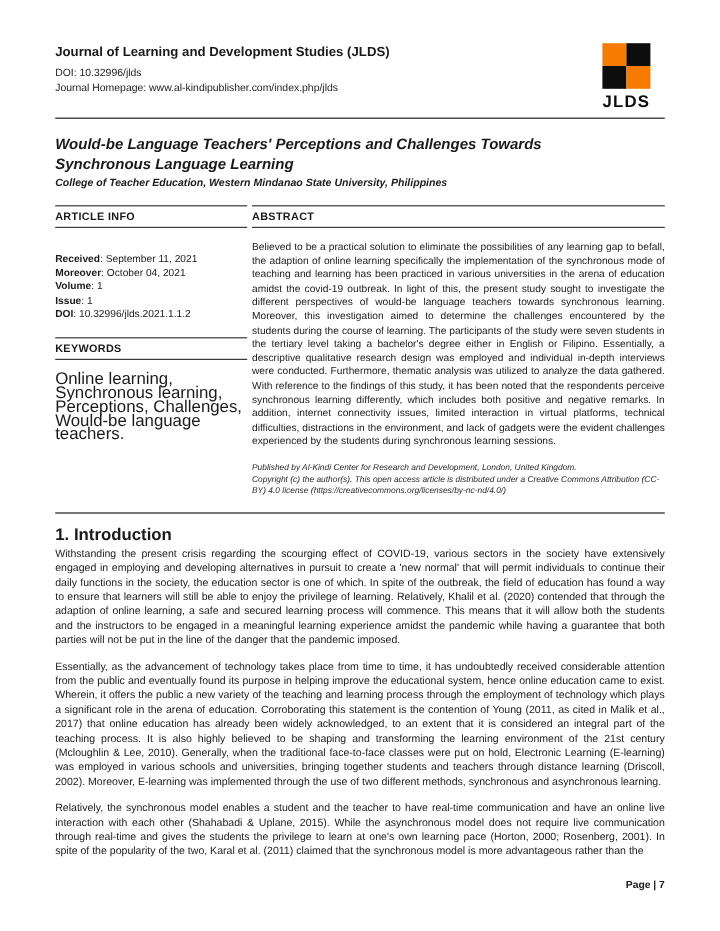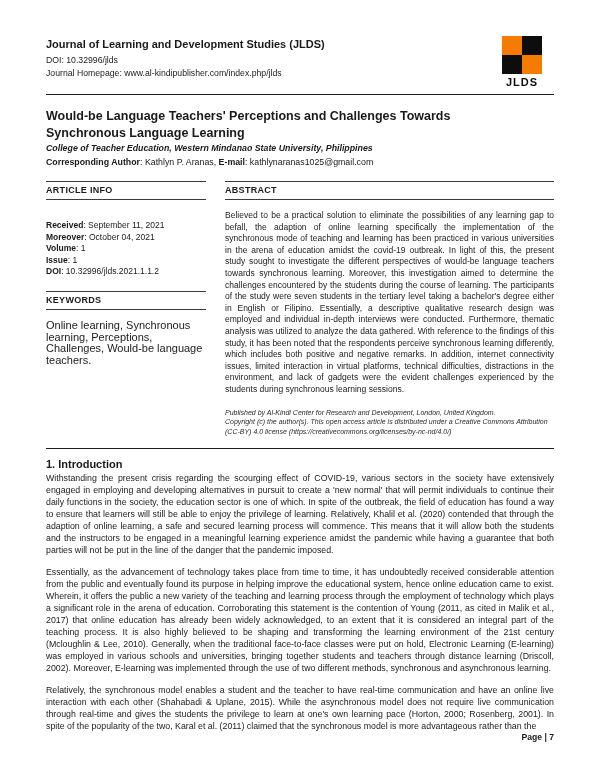--- a/index.html
+++ b/index.html
@@ -17,45 +17,45 @@
   }
   
   .header { display: flex; justify-content: space-between; align-items: flex-start; }
   .header-left { padding-top: 2px; }
   .journal-name { font-size: 11px; font-weight: bold; margin-bottom: 4px; }
   .header-line { font-size: 8.7px; line-height: 13px; color: #222; }
   .logo-wrap { width: 44px; text-align: center; margin-right: 10px; }
   .logo-grid { width: 40px; height: 38px; margin: 0 auto; display: grid; grid-template-columns: 1fr 1fr; grid-template-rows: 1fr 1fr; }
   .sq-orange { background: #F57C00; }
   .sq-black  { background: #0d0d0d; }
-  .logo-text { font-size: 11px; font-weight: bold; letter-spacing: 1px; margin-top: 2px; color: #0d0d0d; }
+  .logo-text { font-size: 14px; font-weight: bold; letter-spacing: 1px; margin-top: 2px; color: #0d0d0d; }
   .rule-full { border: none; border-top: 1.5px solid #1f1f1f; margin-top: 6px; }
   
-  .title { margin-top: 13px; font-size: 12.5px; font-weight: bold; line-height: 16.5px; width: 94%; }
+  .title { margin-top: 13px; font-size: 12.5px; font-weight: bold; line-height: 16.5px; width: 94%; font-style: italic; }
   .author-name { margin-top: 13px; font-size: 9.8px; font-weight: bold; }
   .affiliation { margin-top: 2px; font-size: 8.8px; font-style: italic; font-weight: bold; }
   .corresponding { margin-top: 4px; font-size: 8.8px; }
   .b { font-weight: bold; }
   
-  .info-grid { display: flex; gap: 19px; margin-top: 14px; }
+  .info-grid { display: flex; gap: 4px; margin-top: 14px; }
   .col-left { width: 160px; flex: none; }
   .col-right { flex: 1; }
   .sec-head {
     font-size: 9px; font-weight: bold; letter-spacing: 0.3px;
     border-top: 1.5px solid #3a3a3a; border-bottom: 1.5px solid #3a3a3a;
     padding: 3px 0 4px 0;
   }
   .fields { margin-top: 20px; font-size: 8.5px; line-height: 11.6px; }
   .keywords-head { margin-top: 13px; }
-  .keywords-text { margin-top: 10px; font-size: 11px; line-height: 11.6px; }
+  .keywords-text { margin-top: 10px; font-size: 14px; line-height: 11.6px; }
   .abstract-text { margin-top: 10px; font-size: 8.5px; line-height: 11.6px; text-align: justify; }
   .publisher-note { margin-top: 12px; font-size: 7px; line-height: 9.6px; font-style: italic; color: #2a2a2a; }
   .divider { border: none; border-top: 1.5px solid #1f1f1f; margin-top: 12px; }
   
-  .intro-head { margin-top: 9px; font-size: 11px; font-weight: bold; }
+  .intro-head { margin-top: 9px; font-size: 14px; font-weight: bold; }
   .para { margin-top: 2px; font-size: 8.8px; line-height: 12px; text-align: justify; }
   .para + .para { margin-top: 10px; }
   
   .footer { position: absolute; right: 40px; bottom: 34px; font-size: 8.6px; font-weight: bold; }
 </style>
 </head>
 <body>
 
 <div class="page">
 
@@ -72,23 +72,20 @@
         <div class="sq-black"></div>
         <div class="sq-orange"></div>
       </div>
       <div class="logo-text">JLDS</div>
     </div>
   </div>
   <hr class="rule-full">
 
   <div class="title">Would-be Language Teachers' Perceptions and Challenges Towards Synchronous Language Learning</div>
   <div class="affiliation">College of Teacher Education, Western Mindanao State University, Philippines</div>
-  <div class="corresponding">
-    <span class="b">Corresponding Author</span><span>: Kathlyn P. Aranas, </span><span class="b">E-mail</span><span>: kathlynaranas1025@gmail.com</span>
-  </div>
 
   <div class="info-grid">
 
     <div class="col-left">
       <div class="sec-head">ARTICLE INFO</div>
       <div class="fields">
         <div><span class="b">Received</span><span>: September 11, 2021</span></div>
         <div><span class="b">Moreover</span><span>: October 04, 2021</span></div>
         <div><span class="b">Volume</span><span>: 1</span></div>
         <div><span class="b">Issue</span><span>: 1</span></div>

